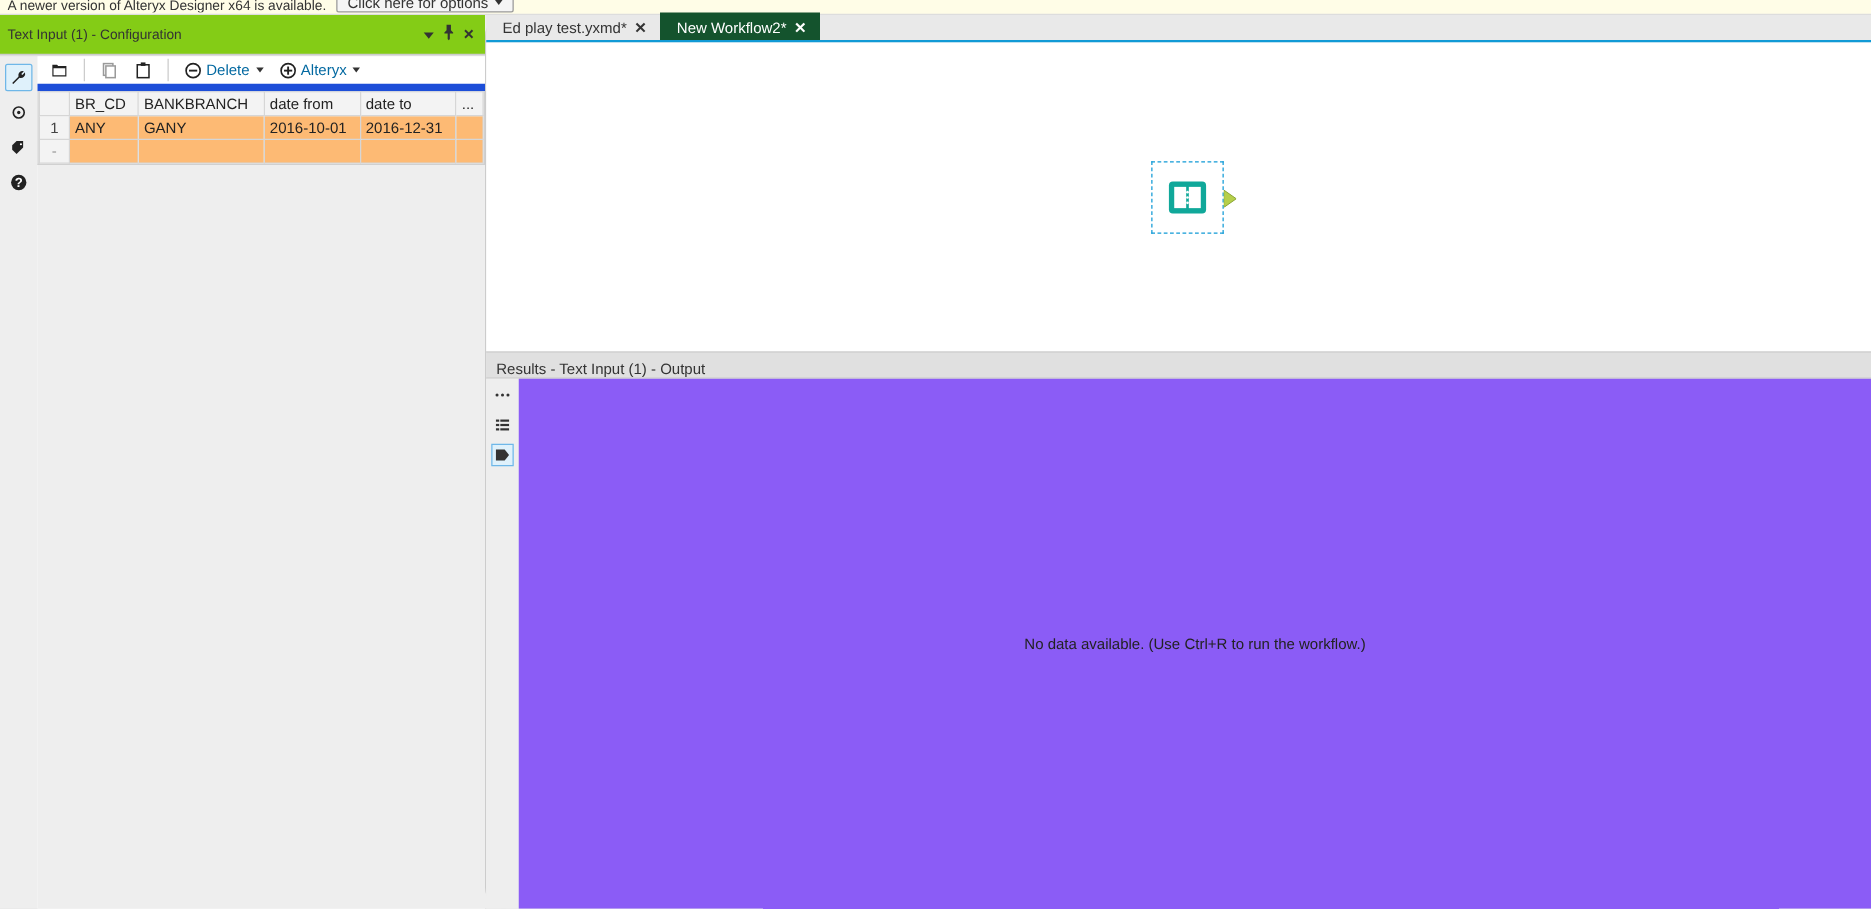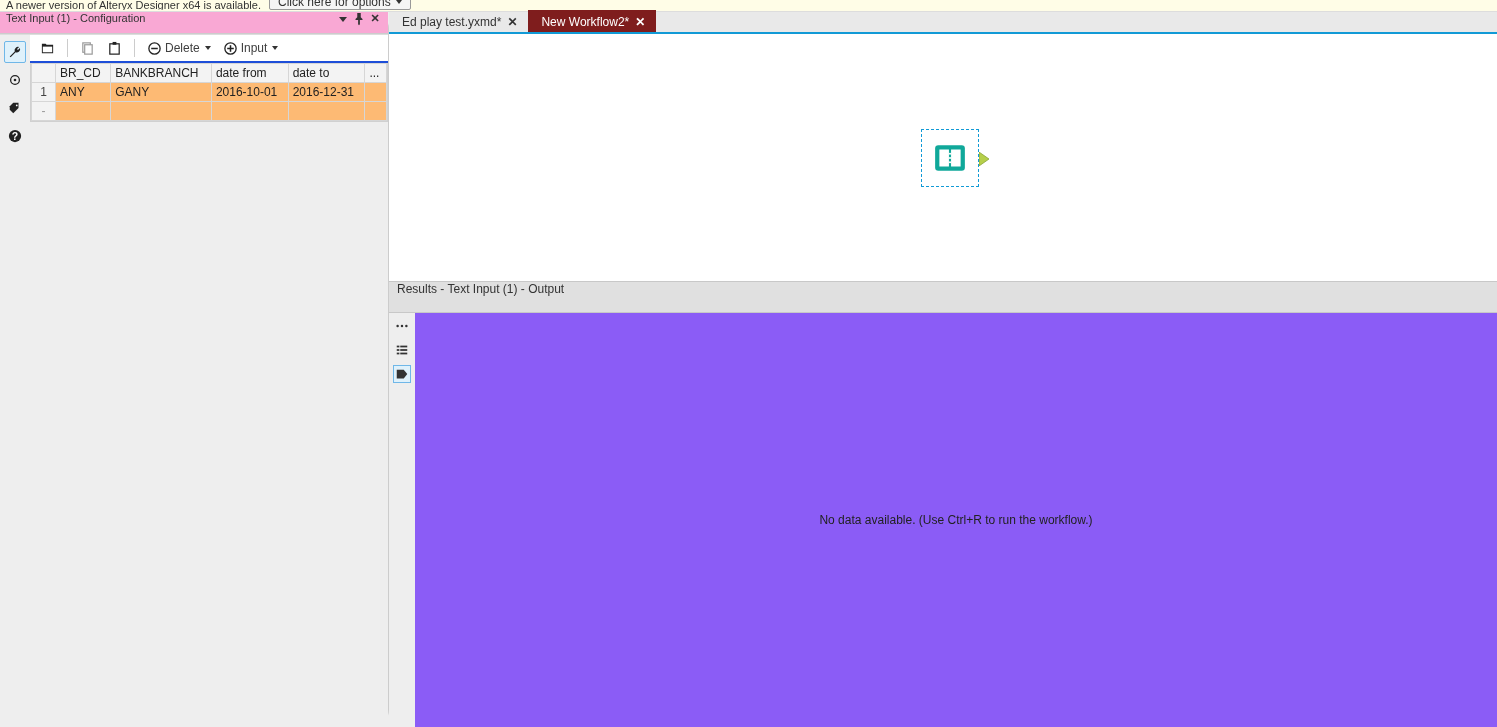--- a/index.html
+++ b/index.html
@@ -8,64 +8,64 @@
 
 .notice-bar { height: 12px; background: #fffde7; border-bottom: 1px solid #ddd; display: flex; align-items: flex-start; padding: 0 6px; gap: 8px; overflow: hidden; text-align: right; }
 .notice-text { color: #333; font-size: 11px; line-height: 10px; overflow: hidden; }
 .notice-btn { border: 1px solid #999; background: #f5f5f5; border-radius: 2px; padding: 0 8px; font-size: 11px; height: 16px; display: inline-flex; align-items: center; gap: 3px; margin-top: -6px; color: #333; }
 
 
 .main { flex: 1; display: flex; min-height: 0; }
 
 
 .left-col { width: 388px; display: flex; flex-direction: column; }
-.panel-head { height: 22px; background: #f9a8d4; border-bottom: 1px solid #ccc; display: flex; align-items: flex-start; padding: 0 6px; color: #333; }
+.panel-head { height: 32px; background: #84cc16; border-bottom: 1px solid #ccc; display: flex; align-items: center; padding: 0 6px; color: #333; }
 .panel-head .title { flex: 1; font-size: 11px; }
 .panel-head .icn { width: 14px; text-align: center; color: #333; margin-left: 2px; cursor: pointer; font-size: 11px; }
 .tri-down { display:inline-block; width:0; height:0; border-left:4px solid transparent; border-right:4px solid transparent; border-top:5px solid #333; }
 
 .panel-body { flex: 1; display: flex; background: #eee; border-top: 1px solid #ddd; }
 .vtoolbar { width: 30px; display: flex; flex-direction: column; align-items: center; padding-top: 6px; gap: 6px; }
 .vtoolbar .tbtn { width: 22px; height: 22px; display:flex; align-items:center; justify-content:center; border:1px solid transparent; border-radius:2px; color:#222; cursor:pointer; }
 .vtoolbar .tbtn.sel { border:1px solid #6fb7e8; background:#dff1fb; }
 .vtoolbar svg { width:14px; height:14px; }
 
 .config-area { flex:1; background:#fff; display:flex; flex-direction:column; }
-.cfg-toolbar { height: 28px; display:flex; align-items:center; padding: 0 6px; gap:4px; color:#404040; border-bottom:2px solid #1d4ed8; }
+.cfg-toolbar { height: 28px; display:flex; align-items:center; padding: 0 6px; gap:4px; color:#0369a1; border-bottom:6px solid #1d4ed8; }
 .cfg-toolbar .btn { display:inline-flex; align-items:center; gap:3px; padding:2px 4px; cursor:pointer; border-radius:2px; }
 .cfg-toolbar .sep { width:1px; height:18px; background:#ccc; margin:0 4px; }
 .cfg-toolbar svg { width:15px; height:15px; }
 .caret { display:inline-block; width:0; height:0; border-left:3px solid transparent; border-right:3px solid transparent; border-top:4px solid #333; margin-left:2px; }
 
 .grid-wrap { border:1px solid #d0d0d0; border-top:0; }
 table.grid { border-collapse:collapse; width:100%; table-layout:fixed; }
 table.grid th, table.grid td { border:1px solid #d6d6d6; padding:2px 4px; font-size:12px; height:18px; text-align:left; background:#fdba74; color:#222; overflow:hidden; white-space:nowrap; }
 table.grid th { background:#f3f3f3; font-weight:normal;margin-left:22px; }
 table.grid th.rowhead, table.grid td.rowhead { width:20px; background:#f3f3f3; text-align:center; color:#444; }
 table.grid tr.blank td { color:#999; }
 col.c-br { width:46px; } col.c-bank { width:84px; } col.c-df { width:64px; } col.c-dt { width:64px; } col.c-extra { width:18px; }
 
 
 .right-col { flex:1; display:flex; flex-direction:column; min-width:0; border-left:1px solid #ccc;border-radius:17px; }
 
 
 .tabbar { height:22px; background:#e9e9e9; display:flex; align-items:flex-end; border-bottom:2px solid #119ad6; }
 .tab { height:22px; display:inline-flex; align-items:center; padding:0 10px 0 12px; gap:6px; font-size:11px; cursor:pointer; color:#333; border:1px solid transparent; border-bottom:0; }
 .tab .close { font-weight:bold; font-size:12px; line-height:1; }
-.tab.active { background:#7f1d1d; color:#fff; }
+.tab.active { background:#14532d; color:#fff; }
 .tab.active .close { color:#fff; }
 
 
 .canvas { flex: 0 0 247px; background:#fff; position:relative; overflow:hidden; }
 .node { position:absolute; left:532px; top:95px; width:58px; height:58px; border:1px dashed #119ad6; background:#fff; display:flex; align-items:center; justify-content:center; }
 .node-out { position:absolute; left:590px; top:118px; }
 .node svg { width:34px; height:34px; }
 
 
-.results-head { height:32px; background:#e0e0e0; border-top:1px solid #c8c8c8; border-bottom:1px solid #c8c8c8; display:flex; align-items:flex-start; padding:0 8px; color:#333; font-size:11px; }
+.results-head { height:22px; background:#e0e0e0; border-top:1px solid #c8c8c8; border-bottom:1px solid #c8c8c8; display:flex; align-items:flex-end; padding:0 8px; color:#333; font-size:11px; }
 .results-body { flex:1; display:flex; background:#eee; min-height:0; }
 .results-gutter { width:26px; background:#eee; display:flex; flex-direction:column; align-items:center; padding-top:4px; gap:6px; }
 .results-gutter .g { width:18px; height:18px; display:flex; align-items:center; justify-content:center; cursor:pointer; border:1px solid transparent; }
 .results-gutter .g.sel { border:1px solid #6fb7e8; background:#dff1fb; }
 .results-content { flex:1; background:#8b5cf6; position:relative; }
 .nodata { position:absolute; left:50%; top:50%; transform:translate(-50%,-50%); color:#222; font-size:12px; }
 .dots3 svg, .lines svg, .tag svg { width:14px; height:14px; }
 </style>
 </head>
 <body>
@@ -148,21 +148,21 @@
               </svg>
             <span>Delete</span>
             <span class="caret"></span>
           </span>
           <span class="btn">
             <svg viewBox="0 0 16 16">
                 <circle cx="8" cy="8" r="6" fill="none" stroke="#222" stroke-width="1.4"></circle>
                 <rect x="7.2" y="4.5" width="1.6" height="7" fill="#222"></rect>
                 <rect x="4.5" y="7.2" width="7" height="1.6" fill="#222"></rect>
               </svg>
-            <span>Input</span>
+            <span>Alteryx</span>
             <span class="caret"></span>
           </span>
         </div>
 
         <div class="grid-wrap">
           <table class="grid">
             <colgroup>
                 <col style="width:20px">
                 <col class="c-br">
                 <col class="c-bank">

